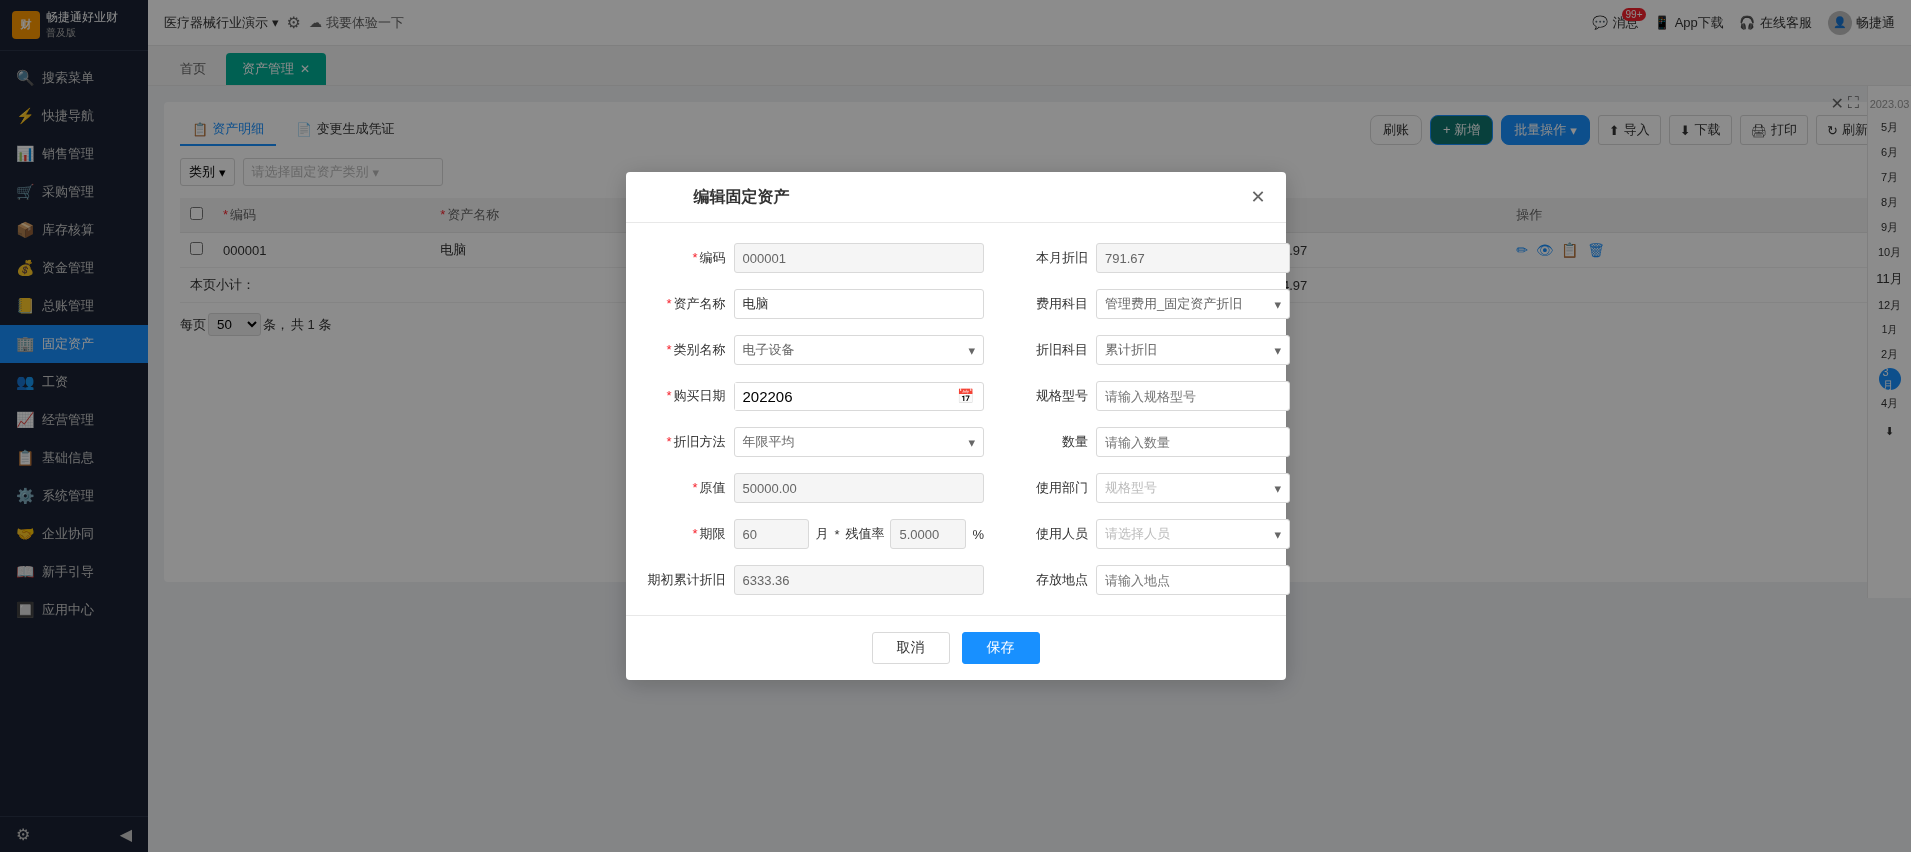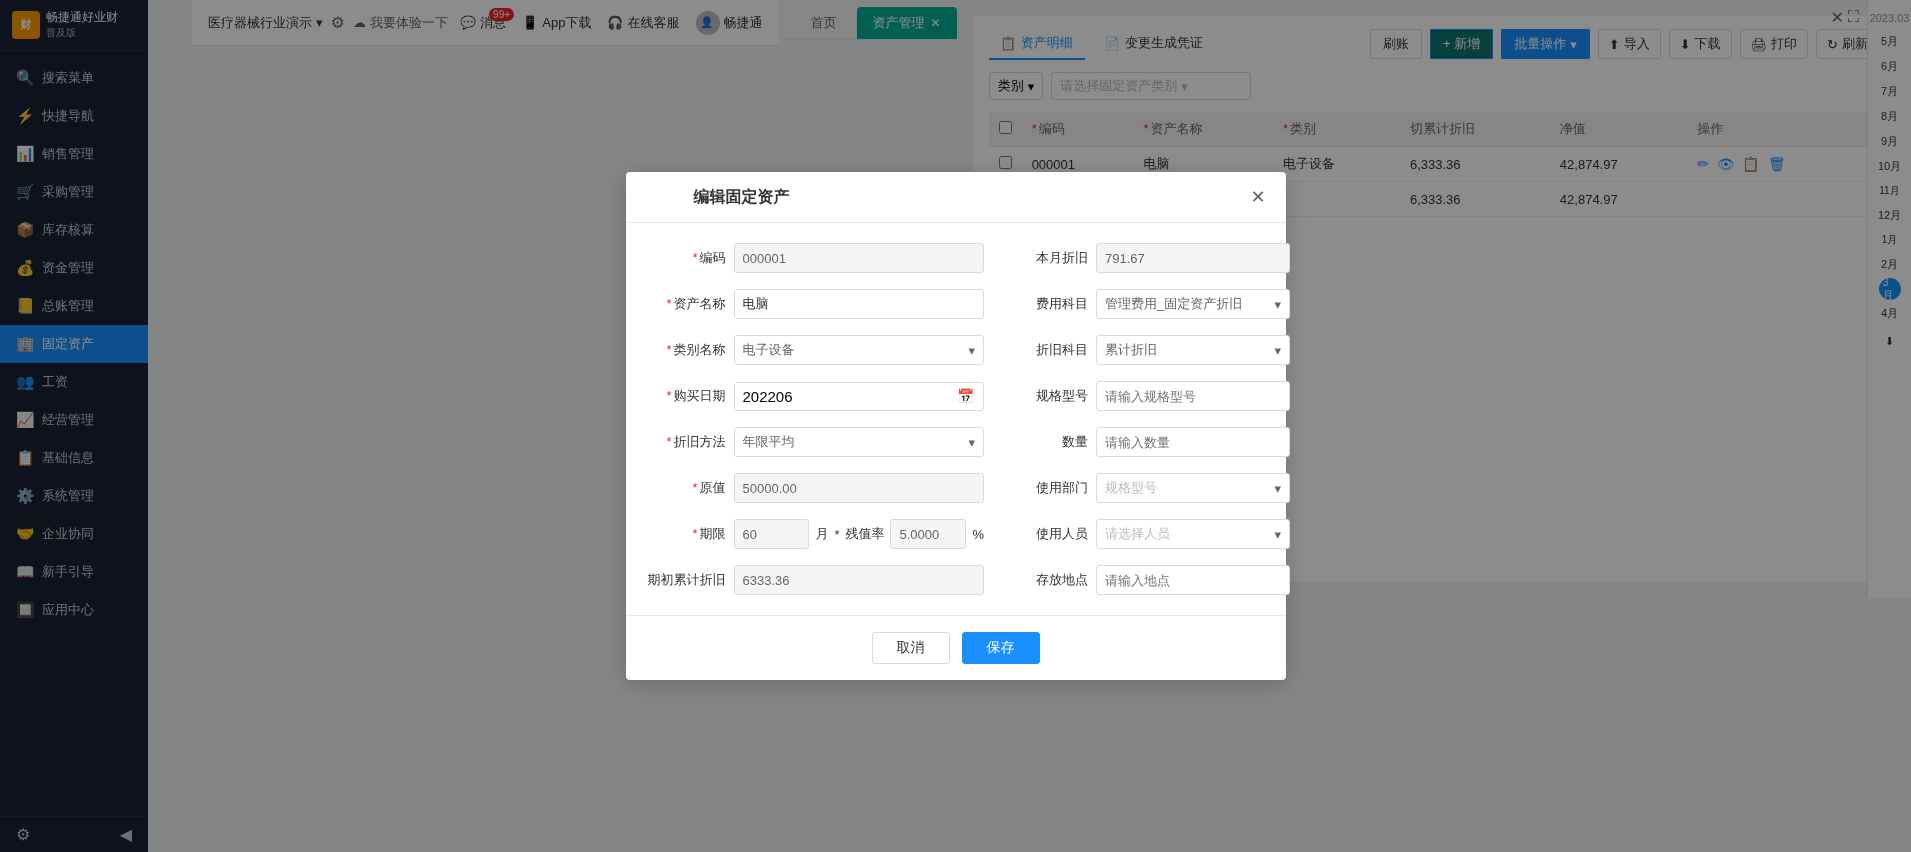--- a/index.html
+++ b/index.html
@@ -45,23 +45,23 @@
       padding: 8px 0;
       display: flex; align-items: center; justify-content: space-between; padding: 8px 16px;
     }
     .sidebar-settings { color: #ccc; font-size: 16px; cursor: pointer; }
     .sidebar-collapse { color: #ccc; font-size: 16px; cursor: pointer; }
 
     
     .main-area {
       flex: 1;
       display: flex;
+      flex-direction: column;
       height: 598px;
       overflow: hidden;
-      padding-left: 44px;
     }
 
     
     .topbar {
       height: 46px;
       background: #fff;
       display: flex;
       align-items: center;
       padding: 0 16px;
       border-bottom: 1px solid #e8e8e8;
@@ -128,21 +128,21 @@
       display: flex; align-items: center; gap: 8px; margin-bottom: 12px;
     }
     .toolbar-tab {
       display: flex; align-items: center; gap: 4px; padding: 6px 12px;
       font-size: 13px; cursor: pointer; color: #333; border-bottom: 2px solid transparent;
     }
     .toolbar-tab.active { color: #1890ff; border-bottom-color: #1890ff; }
     .toolbar-right {
       margin-left: auto; display: flex; align-items: center; gap: 8px;
     }
-    .btn { padding: 5px 12px; border-radius: 1px; font-size: 13px; cursor: pointer; border: 1px solid #d9d9d9; background: #fff; }
+    .btn { padding: 5px 12px; border-radius: 8px; font-size: 13px; cursor: pointer; border: 1px solid #d9d9d9; background: #fff; }
     .btn-primary { background: #0f766e; color: #fff; border-color: #1890ff; }
     .btn-default { background: #fff; color: #333; }
     .btn-batch { background: #1890ff; color: #fff; border-color: #1890ff; display: flex; align-items: center; gap: 4px; }
     .btn-icon-btn { display: flex; align-items: center; gap: 4px; font-size: 13px; color: #333; cursor: pointer; border: 1px solid #d9d9d9; padding: 5px 10px; border-radius: 3px; background: #fff; }
 
     .filter-bar {
       display: flex; align-items: center; gap: 8px; margin-bottom: 12px;
     }
     .filter-select {
       display: flex; align-items: center; gap: 4px; padding: 4px 8px; border: 1px solid #d9d9d9; border-radius: 3px; font-size: 13px; cursor: pointer; background: #fff;
@@ -450,21 +450,21 @@
     </div>
 
     <div style="position:absolute;right:0;top:0;width:44px;background:#fff;border-left:1px solid #e8e8e8;display:flex;flex-direction:column;align-items:center;padding:8px 0;gap:2px;height:100%;">
       <div style="font-size:11px;color:#999;padding:4px;">2023.03</div>
       <div style="font-size:11px;padding:4px;color:#333;cursor:pointer;">5月</div>
       <div style="font-size:11px;padding:4px;color:#333;cursor:pointer;">6月</div>
       <div style="font-size:11px;padding:4px;color:#333;cursor:pointer;">7月</div>
       <div style="font-size:11px;padding:4px;color:#333;cursor:pointer;">8月</div>
       <div style="font-size:11px;padding:4px;color:#333;cursor:pointer;">9月</div>
       <div style="font-size:11px;padding:4px;color:#333;cursor:pointer;">10月</div>
-      <div style="font-size:10px;padding:4px;color:#333;cursor:pointer;">11月</div>
+      <div style="font-size:13px;padding:4px;color:#333;cursor:pointer;">11月</div>
       <div style="font-size:11px;padding:4px;color:#333;cursor:pointer;">12月</div>
       <div style="font-size:10px;padding:4px;color:#333;cursor:pointer;">1月</div>
       <div style="font-size:11px;padding:4px;color:#333;cursor:pointer;">2月</div>
       <div style="font-size:11px;padding:4px;background:#1890ff;color:#fff;border-radius:50%;width:22px;height:22px;display:flex;align-items:center;justify-content:center;cursor:pointer;">3月</div>
       <div style="font-size:11px;padding:4px;color:#333;cursor:pointer;">4月</div>
       <div style="font-size:11px;padding:4px;color:#333;cursor:pointer;margin-top:4px;">⬇</div>
     </div>
 
     <div style="position:absolute;top:0;right:44px;display:flex;gap:4px;padding:8px;">
       <span style="cursor:pointer;font-size:16px;color:#666;">✕</span>

